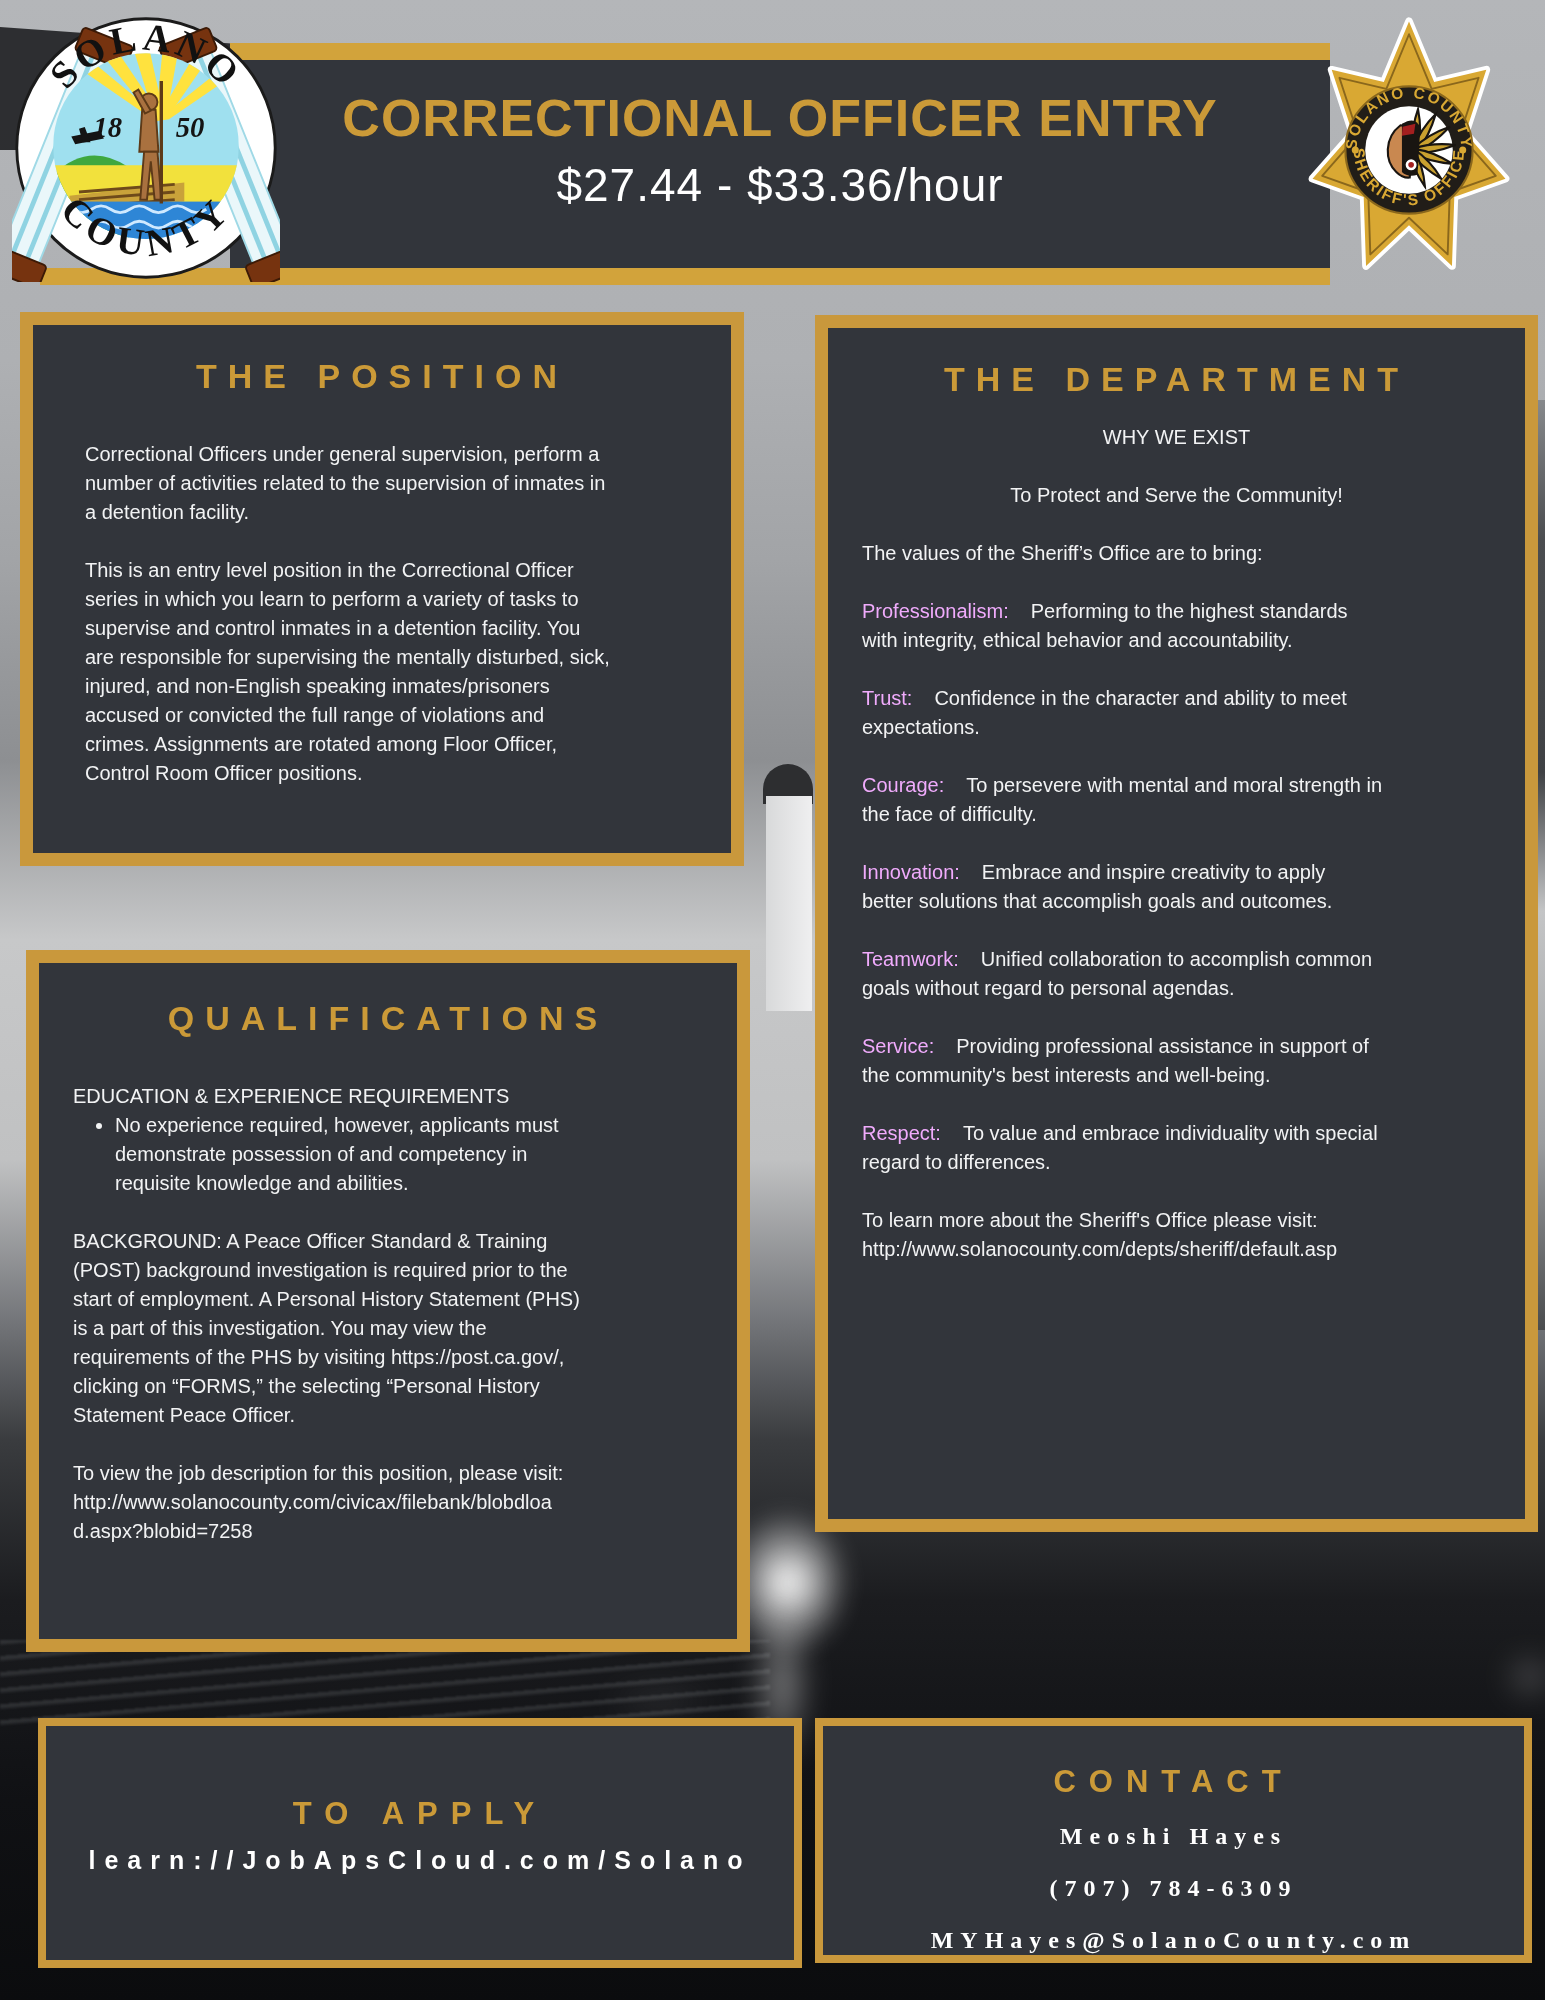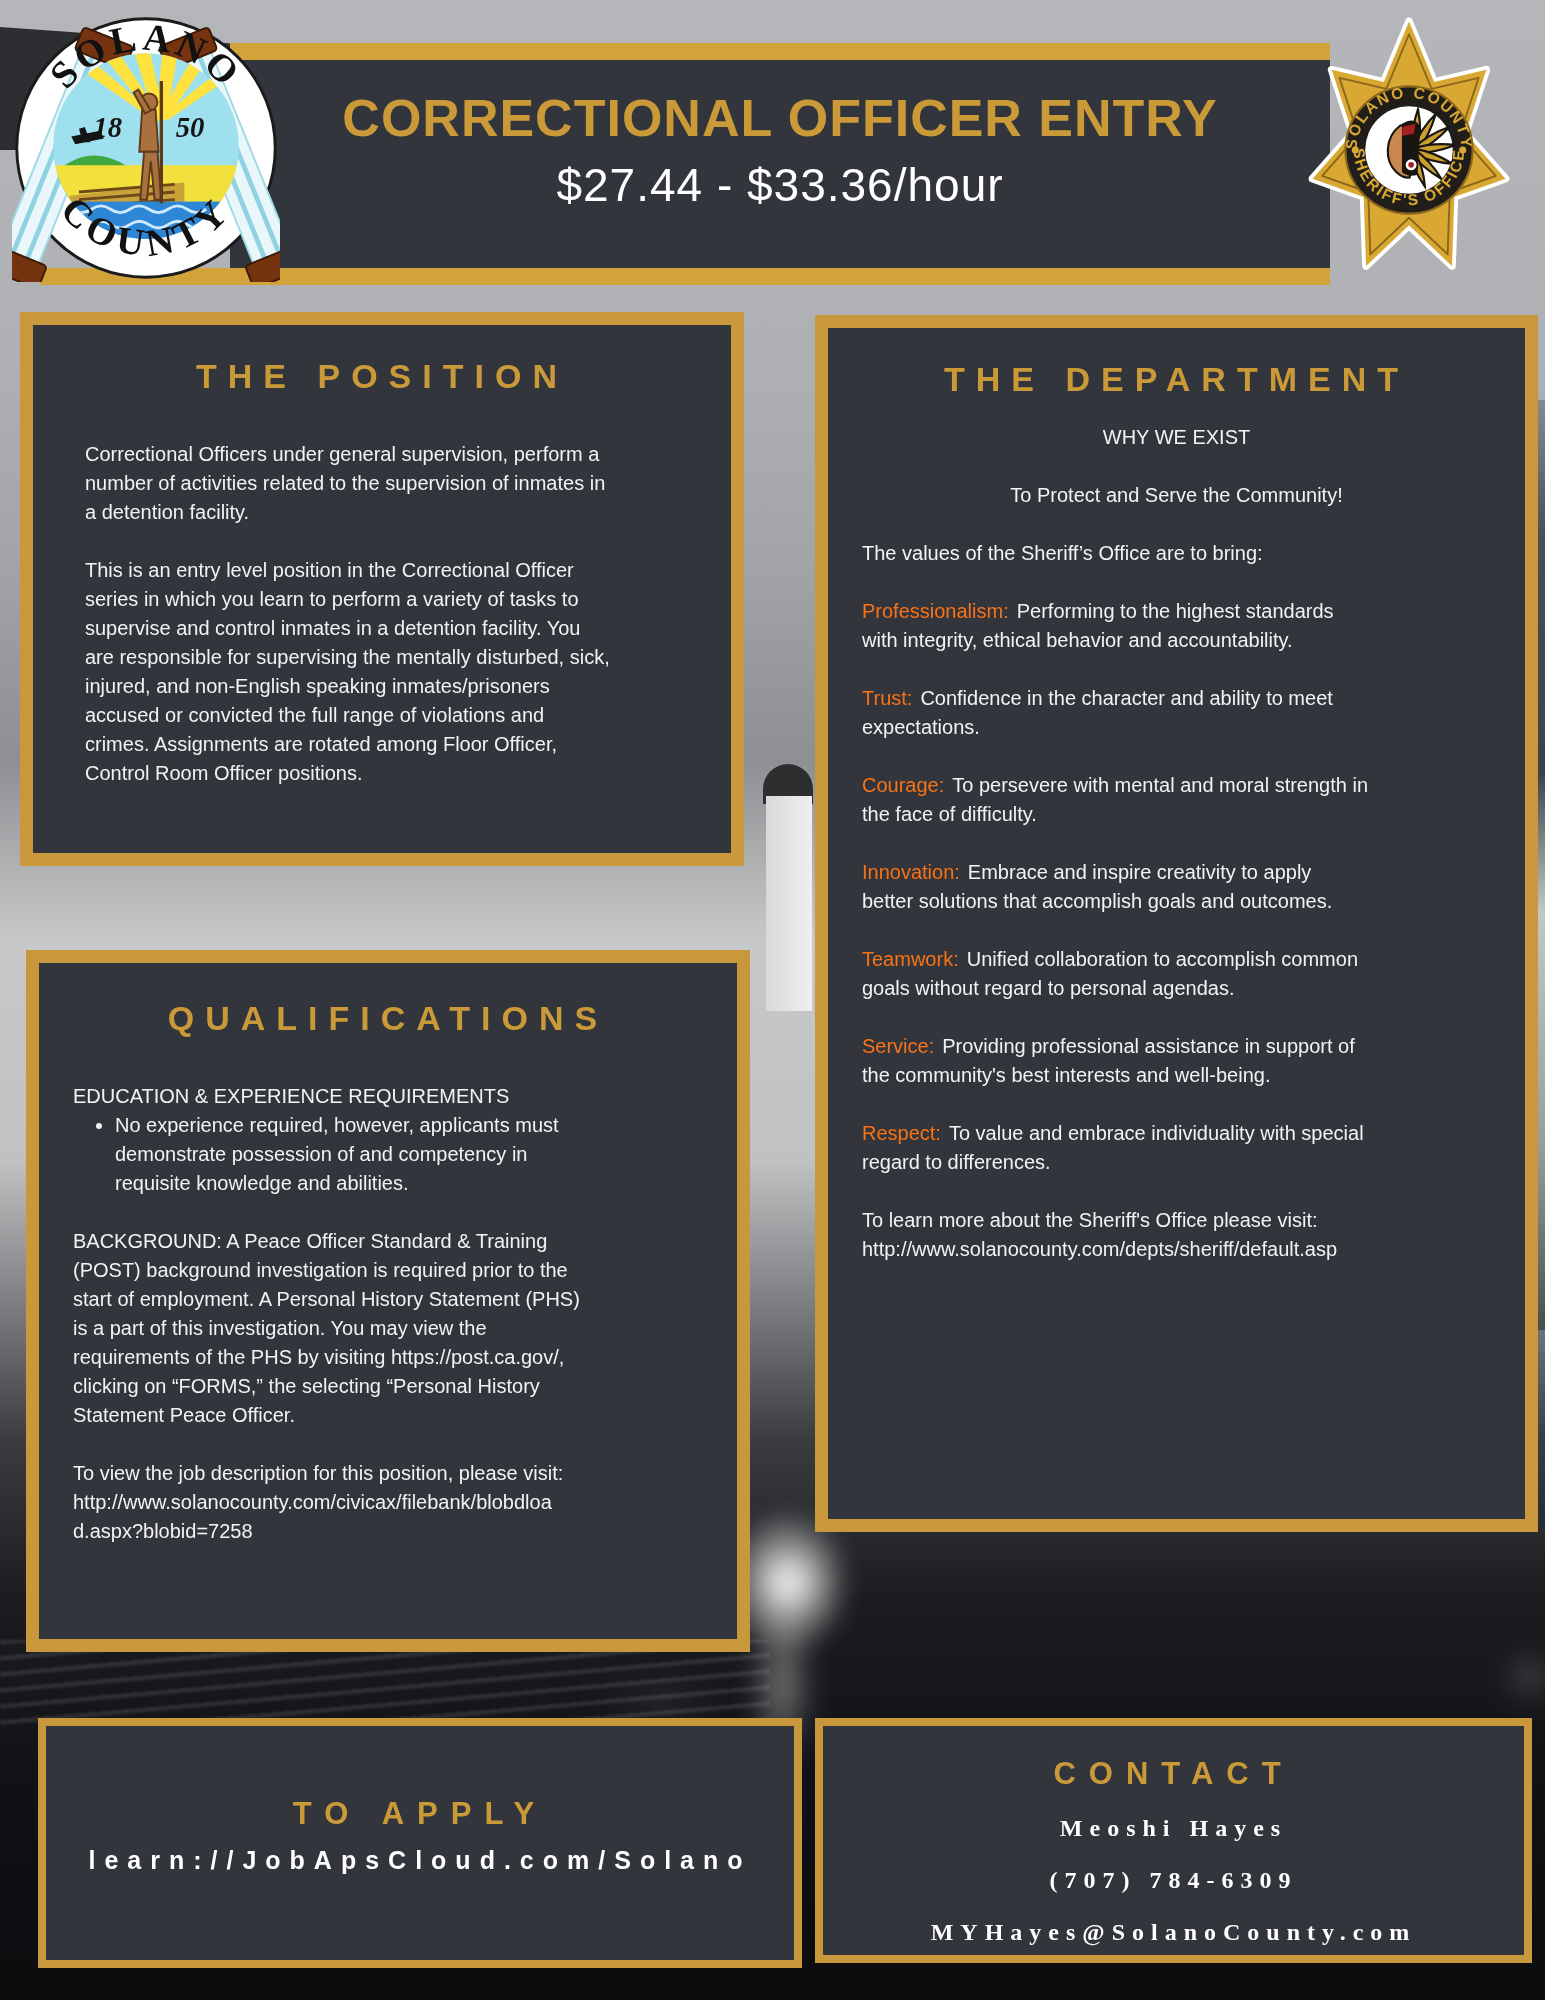--- a/index.html
+++ b/index.html
@@ -32,29 +32,29 @@
   .hdr-salary{left:240px;top:158px;width:1080px;text-align:center;color:#ffffff;
     font-size:46px;font-weight:normal;letter-spacing:1px;}
 
   
   .panel{background:#32353b;border:13px solid #c9983c;box-sizing:border-box;}
   .panel-thin{background:#32353b;border:8px solid #c9983c;box-sizing:border-box;}
   .box-position{left:20px;top:312px;width:724px;height:554px;padding:26px 52px;}
   .box-quals{left:26px;top:950px;width:724px;height:702px;padding:30px 34px;}
   .box-dept{left:815px;top:315px;width:723px;height:1217px;padding:26px 34px;}
   .box-apply{left:38px;top:1718px;width:764px;height:250px;padding:70px 20px 0 20px;text-align:center;}
-  .box-contact{left:815px;top:1718px;width:717px;height:245px;padding:30px 20px 0 20px;text-align:center;}
+  .box-contact{left:815px;top:1718px;width:717px;height:245px;padding:38px 20px 0 20px;text-align:center;}
 
   .sec-title{color:#cb9a38;font-size:34px;font-weight:bold;letter-spacing:11px;text-align:center;margin:6px 0 44px 0;}
   .body-txt{color:#f2f3f4;font-size:20px;line-height:29px;white-space:pre-line;}
   .para{margin:0 0 29px 0;}
   .center{text-align:center;}
   ul.blist{margin:0 0 29px 0;padding-left:42px;}
   ul.blist li{color:#f2f3f4;font-size:20px;line-height:29px;white-space:pre-line;}
-  .vlabel{color:#f97316;margin-right:8px;}
+  .vlabel{color:#f0abfc;margin-right:22px;}
   .vtext{white-space:pre-line;}
 
   .apply-title{color:#cb9a38;font-size:31px;font-weight:bold;letter-spacing:13px;margin-bottom:14px;}
   .apply-url{color:#ffffff;font-size:25px;font-weight:bold;letter-spacing:9px;}
   .contact-title{color:#cb9a38;font-size:31px;font-weight:bold;letter-spacing:13px;margin-bottom:10px;}
   .contact-line{color:#ffffff;font-size:24px;font-weight:bold;letter-spacing:7px;line-height:52px;font-family:Liberation Serif, serif;}
 
   .logo-seal{left:12px;top:14px;}
   .logo-badge{left:1303px;top:12px;}
 </style>

